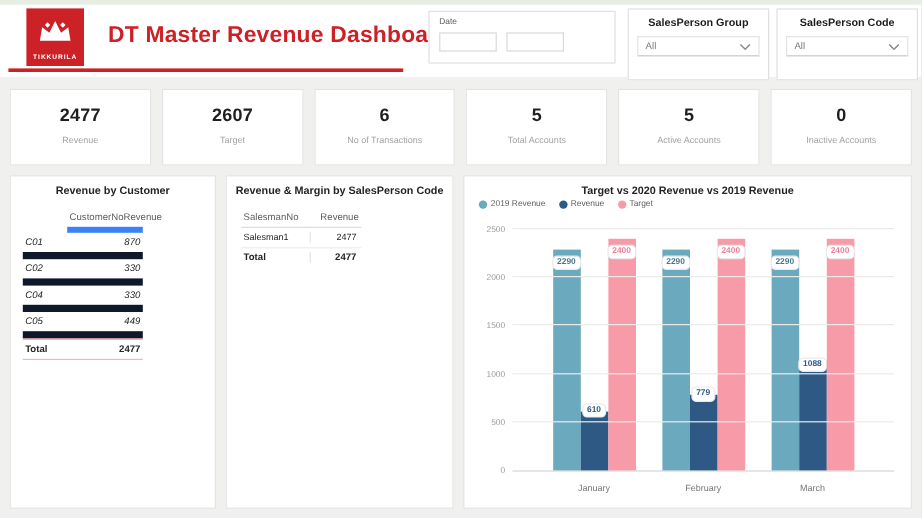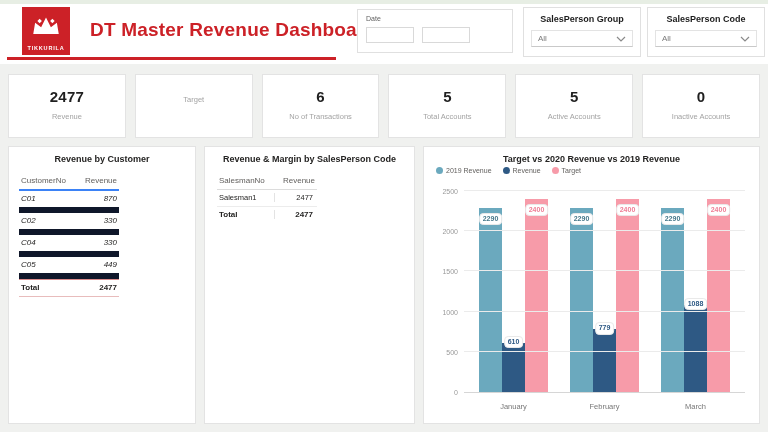--- a/index.html
+++ b/index.html
@@ -24,49 +24,49 @@
   }
   .title-underline { position:absolute; left:7px; top:53px; width:329px; height:3px; background:#cc2127; }
   .filter-card { position:absolute; background:#fff; border:1px solid #e0e0e0; }
   .date-card { left:357px; top:5px; width:156px; height:44px; padding:5px 8px; }
   .date-label { font-size:7px; color:#5f5f5f; }
   .date-inputs { display:flex; gap:8px; margin-top:5px; }
   .date-inputs input {
     width:48px; height:16px; border:1px solid #d9d9d9; background:#fff;
     font-family:"Liberation Sans", sans-serif; font-size:7px; padding:0 3px;
   }
-  .dd-card { top:3px; width:118px; height:50px; padding-top:6px; }
+  .dd-card { top:3px; width:118px; height:60px; padding-top:6px; }
   .dd-group { left:523px; }
   .dd-code  { left:647px; }
   .dd-title { font-size:9px; font-weight:bold; color:#1c1c1c; text-align:center; }
   .dd-box {
     margin:6px 7px 0; height:17px; border:1px solid #e3e3e3; border-bottom:1px solid #c9c9c9;
     display:flex; align-items:center; justify-content:space-between; padding:0 6px; cursor:pointer;
   }
   .dd-value { font-size:8px; color:#7a7a7a; }
   
   .kpi-row { display:flex; gap:9px; margin:10px 8px 0; }
   .kpi-card {
     flex:1; height:64px; background:#fff; border:1px solid #e3e3e3;
     text-align:center; padding-top:13px;
   }
   .kpi-value { font-size:15px; font-weight:bold; color:#1f1f1f; letter-spacing:0.2px; }
   .kpi-label { font-size:7.5px; color:#a3a3a3; margin-top:7px; }
   
   .main-row { display:flex; gap:8px; margin:8px 8px 0; height:278px; }
   .panel { background:#fff; border:1px solid #e3e3e3; position:relative; padding-top:7px; }
   .panel-title { font-size:9px; font-weight:bold; color:#252423; text-align:center; }
-  .customer-panel { width:188px; }
-  .salesperson-panel { width:211px; }
+  .customer-panel { width:172px; }
+  .salesperson-panel { width:190px; }
   .chart-panel { flex:1; }
   
   .mini-table { margin:9px 0 0 10px; width:100px; font-size:8px; color:#252423; }
   .t-row { display:flex; justify-content:space-between; padding:3px 2px 4px; }
   .t-row .c2 { text-align:right; }
-  .red-table .t-head { color:#605e5c; border-bottom:2px solid #3b82f6; }
+  .red-table .t-head { color:#605e5c; border-bottom:5px solid #3b82f6;margin-left:37px; }
   .red-table .t-data { border-bottom:6px solid #0f172a;font-style:italic; }
   .red-table .t-total { font-weight:bold; border-top:1px solid #d98a8a; border-bottom:1px solid #e8bcbc; }
   .gray-table { margin-left:12px; }
   .gray-table .t-head { color:#605e5c; border-bottom:1px solid #dcdcdc; }
   .gray-table .t-data { border-bottom:1px solid #ececec; font-size:7.5px; }
   .gray-table .t-total { font-weight:bold; }
   .gray-table .t-data .c2, .gray-table .t-total .c2 {
     border-left:1px solid #e3e3e3; width:42px; padding:0 2px 0 0;
   }
   .gray-table .c1 { width:56px; }
@@ -138,20 +138,21 @@
       </div>
     </div>
   </div>
 
   <div class="kpi-row" id="kpi-row">
       <div class="kpi-card">
         <div class="kpi-value">2477</div>
         <div class="kpi-label">Revenue</div>
       </div>
       <div class="kpi-card">
+        <div class="kpi-value">2607</div>
         <div class="kpi-label">Target</div>
       </div>
       <div class="kpi-card">
         <div class="kpi-value">6</div>
         <div class="kpi-label">No of Transactions</div>
       </div>
       <div class="kpi-card">
         <div class="kpi-value">5</div>
         <div class="kpi-label">Total Accounts</div>
       </div>

